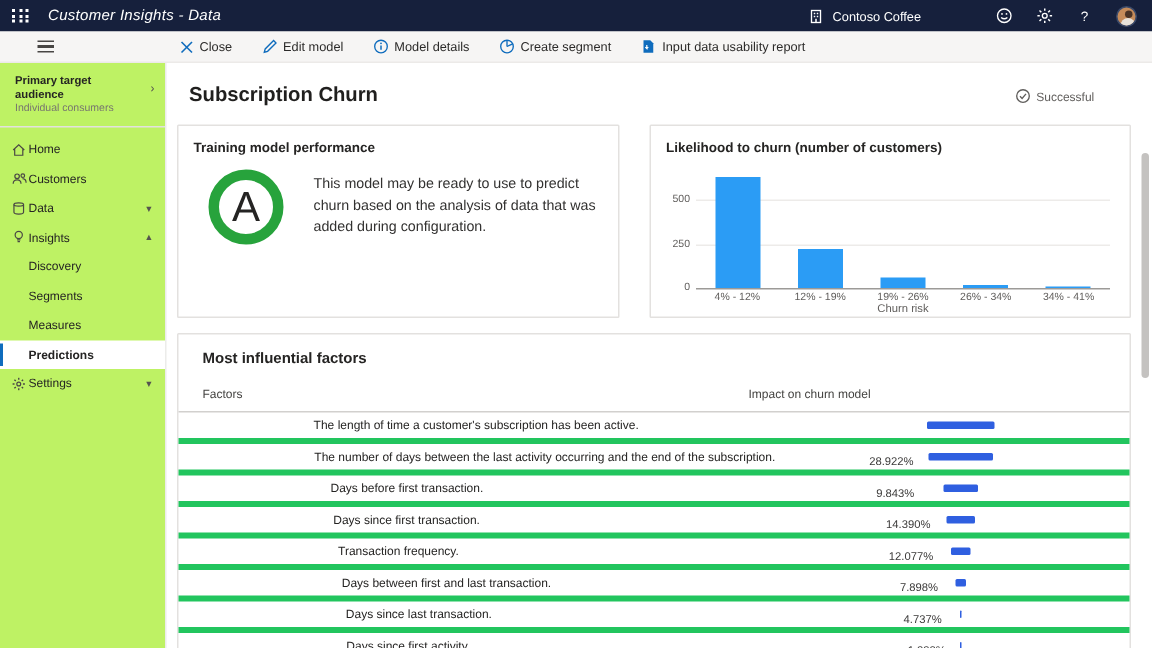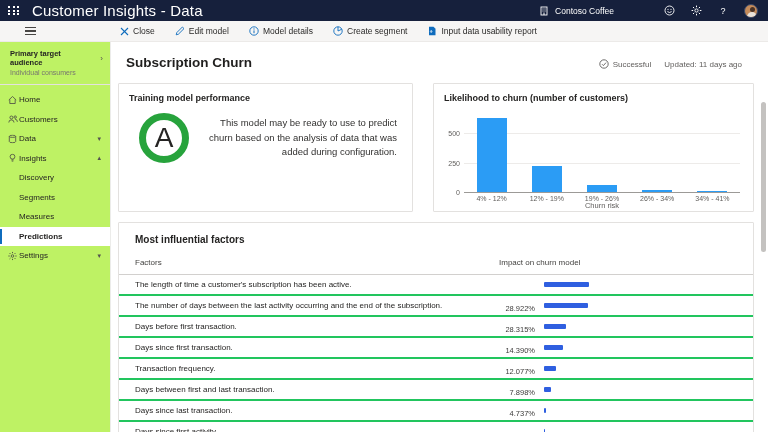--- a/index.html
+++ b/index.html
@@ -3,21 +3,21 @@
 <meta charset="utf-8">
 <style>
   * { margin:0; padding:0; box-sizing:border-box; }
   html,body { width:768px; height:432px; overflow:hidden; font-family:"Liberation Sans", sans-serif; background:#fff; }
   .stage { position:relative; width:768px; height:432px; overflow:hidden; background:#fff; }
 
   
   .topbar { position:absolute; top:0; left:0; right:0; height:21px; background:#16203c; color:#fff; display:flex; align-items:center; padding:0 10px 0 8px; }
   .waffle { display:grid; grid-template-columns:repeat(3,3px); grid-gap:1.5px; margin-right:12px; cursor:pointer; }
   .waffle span { width:2px; height:2px; background:#fff; }
-  .app-title { font-size:15px; letter-spacing:.2px; }
+  .app-title { font-size:10px; letter-spacing:.2px;font-style:italic; }
   .topbar-right { margin-left:auto; display:flex; align-items:center; gap:15px; }
   .env { display:flex; align-items:center; gap:5px; font-size:8.5px; margin-right:34px; }
   .tb-icon { width:12px; height:12px; display:flex; align-items:center; justify-content:center; font-size:9px; color:#fff; cursor:pointer; }
   .avatar { width:14px; height:14px; border-radius:50%; background:#c58b5a; overflow:hidden; position:relative; cursor:pointer; border:1px solid #3a4a6b; }
   .avatar:before { content:""; position:absolute; top:2px; left:4.5px; width:5px; height:5px; border-radius:50%; background:#4a3326; }
   .avatar:after { content:""; position:absolute; top:7px; left:2px; width:10px; height:7px; border-radius:5px 5px 0 0; background:#e8e2da; }
 
   
   .cmdbar { position:absolute; top:21px; left:0; right:0; height:21px; background:#f6f5f4; display:flex; align-items:center; border-bottom:1px solid #eceae8; }
   .hamburger { width:11px; margin-left:25px; cursor:pointer; }
@@ -35,49 +35,49 @@
   .nav { margin-top:5px; }
   .nav-item { position:relative; height:19.5px; display:flex; align-items:center; padding-left:19px; font-size:8px; color:#252423; cursor:pointer; }
   .nav-item .nicon { position:absolute; left:8px; top:50%; transform:translateY(-50%); width:9px; height:9px; color:#494744; }
   .nav-item .chev { position:absolute; right:9px; font-size:7px; color:#55534f; }
   .nav-item.selected { background:#fff; font-weight:bold; }
   .nav-item.selected:before { content:""; position:absolute; left:0; top:2px; bottom:2px; width:2px; background:#0f6cbd; }
 
   
   .main { position:absolute; left:110px; top:42px; right:0; bottom:0; background:#fff; border-left:1px solid #ececea; }
   .page-title { position:absolute; left:15px; top:13px; font-size:13.5px; font-weight:bold; color:#201f1e;text-align:center; }
-  .status-strip { position:absolute; right:26px; top:17px; display:flex; align-items:center; gap:13px; font-size:8px; color:#605e5c; }
+  .status-strip { position:absolute; right:26px; top:17px; display:flex; align-items:center; gap:13px; font-size:8px; color:#605e5c;flex-direction:column; }
   .status-item { display:flex; align-items:center; gap:4px; }
 
   .card { position:absolute; background:#fff; border:1px solid #e3e1df; border-radius:1px; }
   .card-title { font-size:9px; font-weight:bold; color:#252423; padding:9px 10px 4px 10px; }
 
   
   #card-perf { left:7px; top:41px; width:295px; height:129px; }
   .perf-body { display:flex; align-items:center; gap:20px; padding:6px 10px 0 20px; }
   .grade-ring { width:50px; height:50px; border-radius:50%; border:7px solid #27a33c; display:flex; align-items:center; justify-content:center; font-size:28px; font-weight:400; color:#252423; flex:none; }
-  .perf-desc { width:188px; font-size:9.5px; line-height:1.55; color:#323130;text-align:right; }
+  .perf-desc { width:188px; font-size:9.5px; line-height:1.55; color:#323130; }
 
   
   #card-chart { left:322px; top:41px; width:321px; height:129px; }
   .plot { position:absolute; left:30px; right:13px; top:26px; height:82px; }
   .gridline { position:absolute; left:0; right:0; height:1px; background:#edebe9; }
   .gridline.zero { background:#9c9a97; }
   .ytick { position:absolute; right:100%; margin-right:4px; transform:translateY(-50%); font-size:7px; color:#605e5c; white-space:nowrap; }
   .slot { position:absolute; bottom:0; height:100%; }
   .vbar { position:absolute; bottom:0; left:50%; transform:translateX(-50%); width:30px; background:#2b9cf5; }
   .xtick { position:absolute; top:100%; margin-top:3px; width:100%; text-align:center; font-size:7px; color:#605e5c; }
   .xlabel { position:absolute; left:30px; right:13px; top:117px; text-align:center; font-size:7.5px; color:#605e5c; }
 
   
   #card-factors { left:7px; top:180px; width:636px; height:228px; }
   #card-factors .card-title { font-size:10px; padding:11px 16px 8px 16px; }
   .t-head { display:flex; padding:5px 16px 7px 16px; font-size:8px; color:#444341; border-bottom:1px solid #d2d0ce; }
   .t-head .c1 { width:364px; }
-  .t-row { display:flex; align-items:center; height:21px; padding:0 16px; border-bottom:2px solid #22c55e; font-size:8px; color:#252423; }
+  .t-row { display:flex; align-items:center; height:21px; padding:0 16px; border-bottom:4px solid #22c55e; font-size:8px; color:#252423;justify-content:center; }
   .t-row .row-label { width:364px; }
   .row-impact { display:flex; align-items:center; }
   .pct { width:36px; text-align:right; font-size:7.5px; color:#3b3a39;margin-top:48px; }
   .hbar { height:5px; border-radius:1px; background:#2f5fe0; margin-left:9px; }
 
   .scroll-thumb { position:absolute; right:2px; top:60px; width:5px; height:150px; background:#c4c2c0; border-radius:3px; cursor:pointer; }
 </style>
 </head>
 <body>
 
@@ -321,21 +321,21 @@
     <div class="row-label">The length of time a customer's subscription has been active.</div>
     <div class="row-impact">
       <div class="pct">28.922%</div>
       <div class="hbar" style="width: 44.8291px; background: rgb(47, 95, 224);"></div>
     </div>
   </div>
 
   <div class="t-row">
     <div class="row-label">The number of days between the last activity occurring and the end of the subscription.</div>
     <div class="row-impact">
-      <div class="pct">28.315%</div>
+      <div class="pct">9.843%</div>
       <div class="hbar" style="width: 43.8882px; background: rgb(47, 95, 224);"></div>
     </div>
   </div>
 
   <div class="t-row">
     <div class="row-label">Days before first transaction.</div>
     <div class="row-impact">
       <div class="pct">14.390%</div>
       <div class="hbar" style="width: 22.3045px; background: rgb(47, 95, 224);"></div>
     </div>

